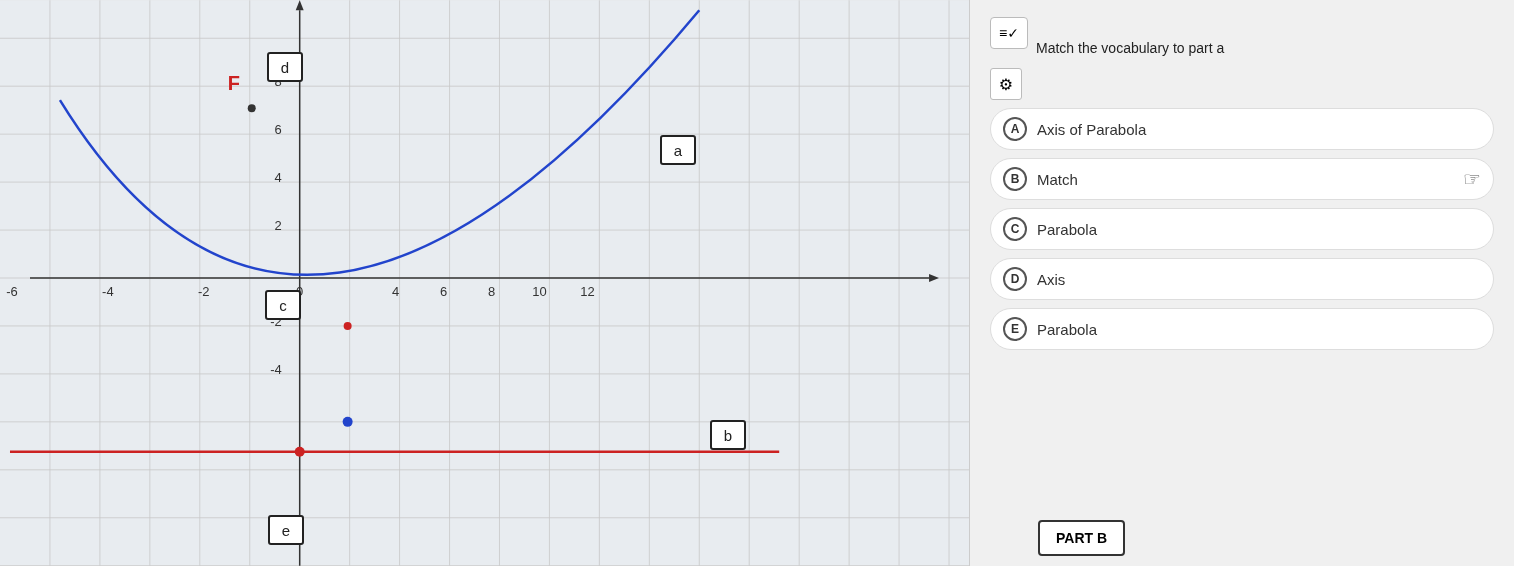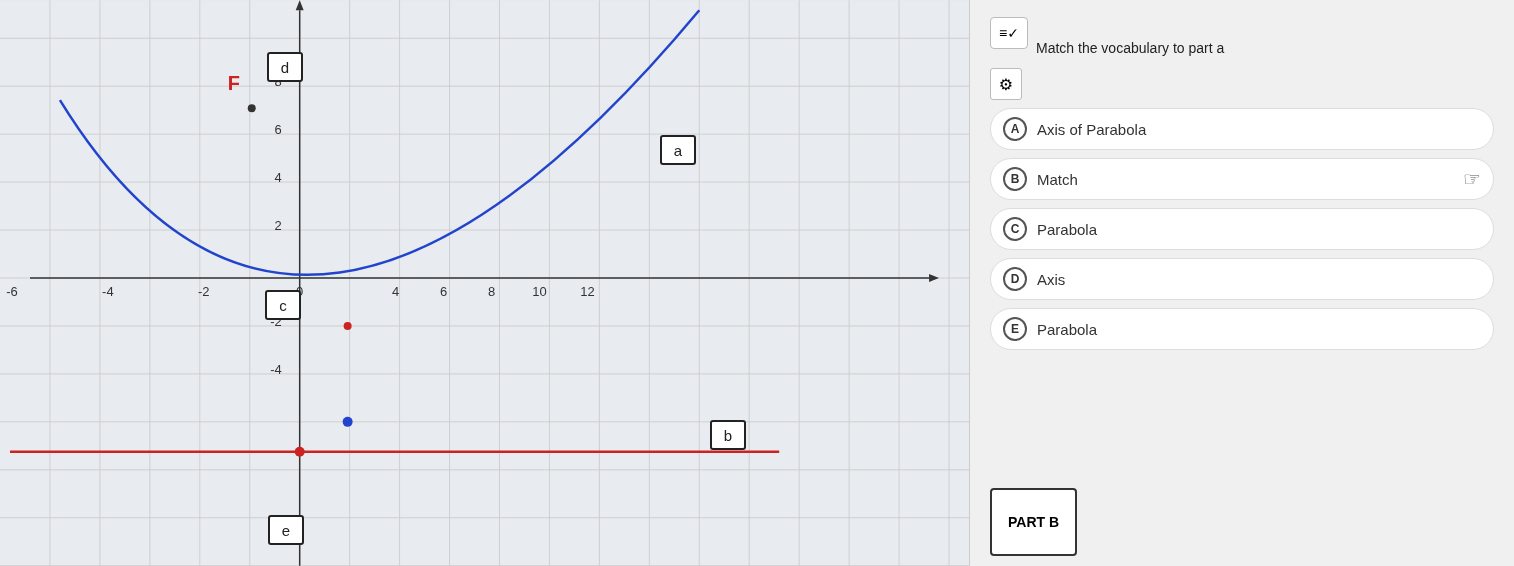--- a/index.html
+++ b/index.html
@@ -95,28 +95,29 @@
       align-items: center;
       justify-content: center;
       font-size: 12px;
       font-weight: bold;
       color: #333;
       flex-shrink: 0;
     }
 
     .part-b-btn {
       margin-top: auto;
-      padding: 24px 16px;
+      padding: 8px 16px;
       background: white;
       border: 2px solid #333;
       border-radius: 4px;
       font-size: 14px;
       font-weight: bold;
       cursor: pointer;
       align-self: flex-start;
+      margin-left: 48px;
     }
 
     
     svg.graph-svg {
       position: absolute;
       top: 0;
       left: 0;
       width: 100%;
       height: 100%;
     }

